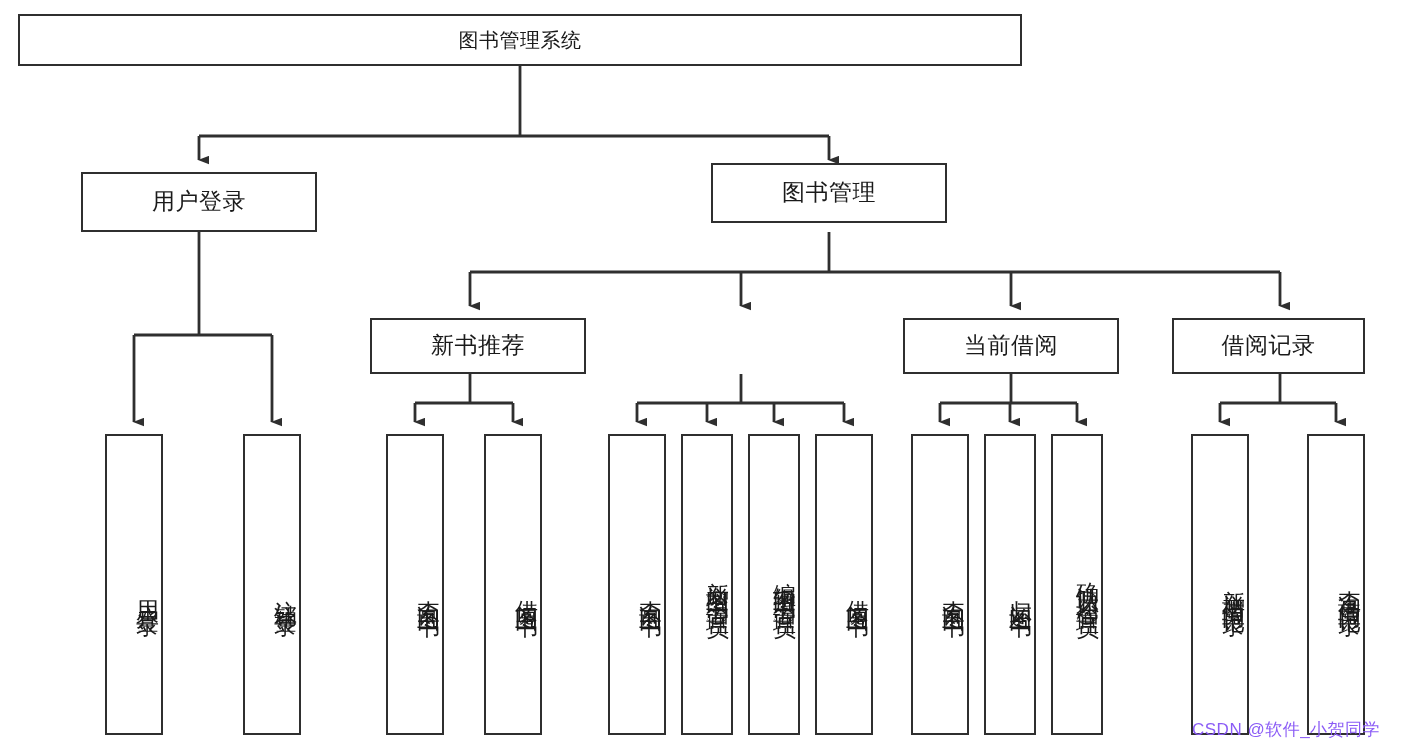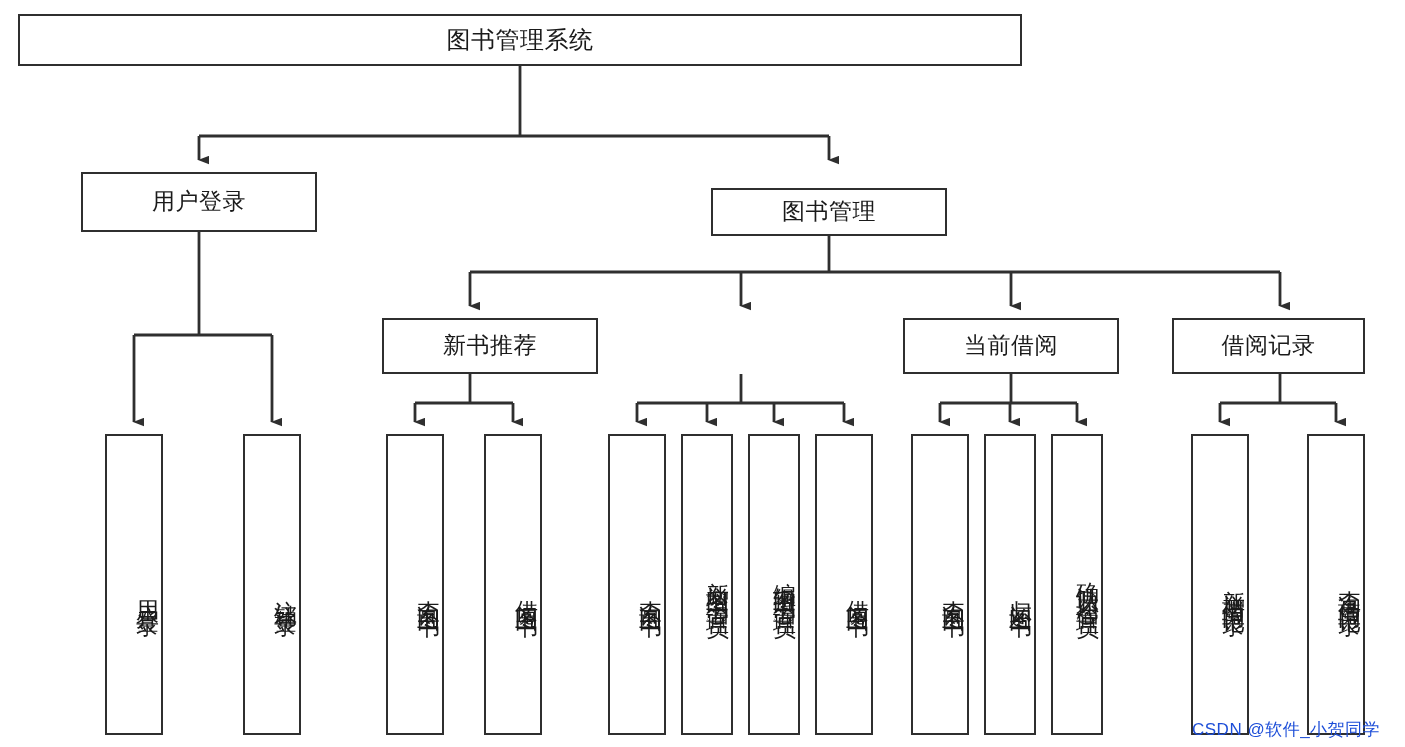--- a/index.html
+++ b/index.html
@@ -35,39 +35,39 @@
     align-items: center;
     justify-content: center;
     color: #1a1a1a;
   }
   .node.horizontal {
     font-size: 23px;
     letter-spacing: 0.5px;
     line-height: 1.2;
   }
   .node.root {
-    font-size: 24px;
+    font-size: 20px;
   }
   .node.vertical {
     writing-mode: vertical-rl;
     text-orientation: upright;
     font-size: 23px;
     letter-spacing: 5px;
     line-height: 1.15;
     align-items: flex-start;
     justify-content: center;
     padding-top: 14px;
   }
   .node.vertical.tall-text {
     padding-top: 4px;
   }
   .watermark {
     position: absolute;
     font-size: 17px;
-    color: #1d4ed8;
+    color: #8b5cf6;
     letter-spacing: 0.5px;
     white-space: nowrap;
     font-family: "Liberation Sans", "DejaVu Sans", sans-serif;
   }
 </style>
 </head>
 <body>
 
 <div id="canvas">
 
@@ -121,25 +121,25 @@
     </g>
   </svg>
 
   <div class="node horizontal root" style="left:18px; top:14px; width:1004px; height:52px;">
     <span>图书管理系统</span>
   </div>
 
   <div class="node horizontal" style="left:81px; top:172px; width:236px; height:60px;">
     <span>用户登录</span>
   </div>
-  <div class="node horizontal" style="left:711px; top:188px; width:236px; height:48px;">
+  <div class="node horizontal" style="left:711px; top:163px; width:236px; height:60px;">
     <span>图书管理</span>
   </div>
 
-  <div class="node horizontal" style="left:382px; top:318px; width:216px; height:56px;">
+  <div class="node horizontal" style="left:370px; top:318px; width:216px; height:56px;">
     <span>新书推荐</span>
   </div>
   <div class="node horizontal" style="left:903px; top:318px; width:216px; height:56px;">
     <span>当前借阅</span>
   </div>
   <div class="node horizontal" style="left:1172px; top:318px; width:193px; height:56px;">
     <span>借阅记录</span>
   </div>
 
   <div class="node vertical" style="left:105px; top:434px; width:58px; height:301px;">

